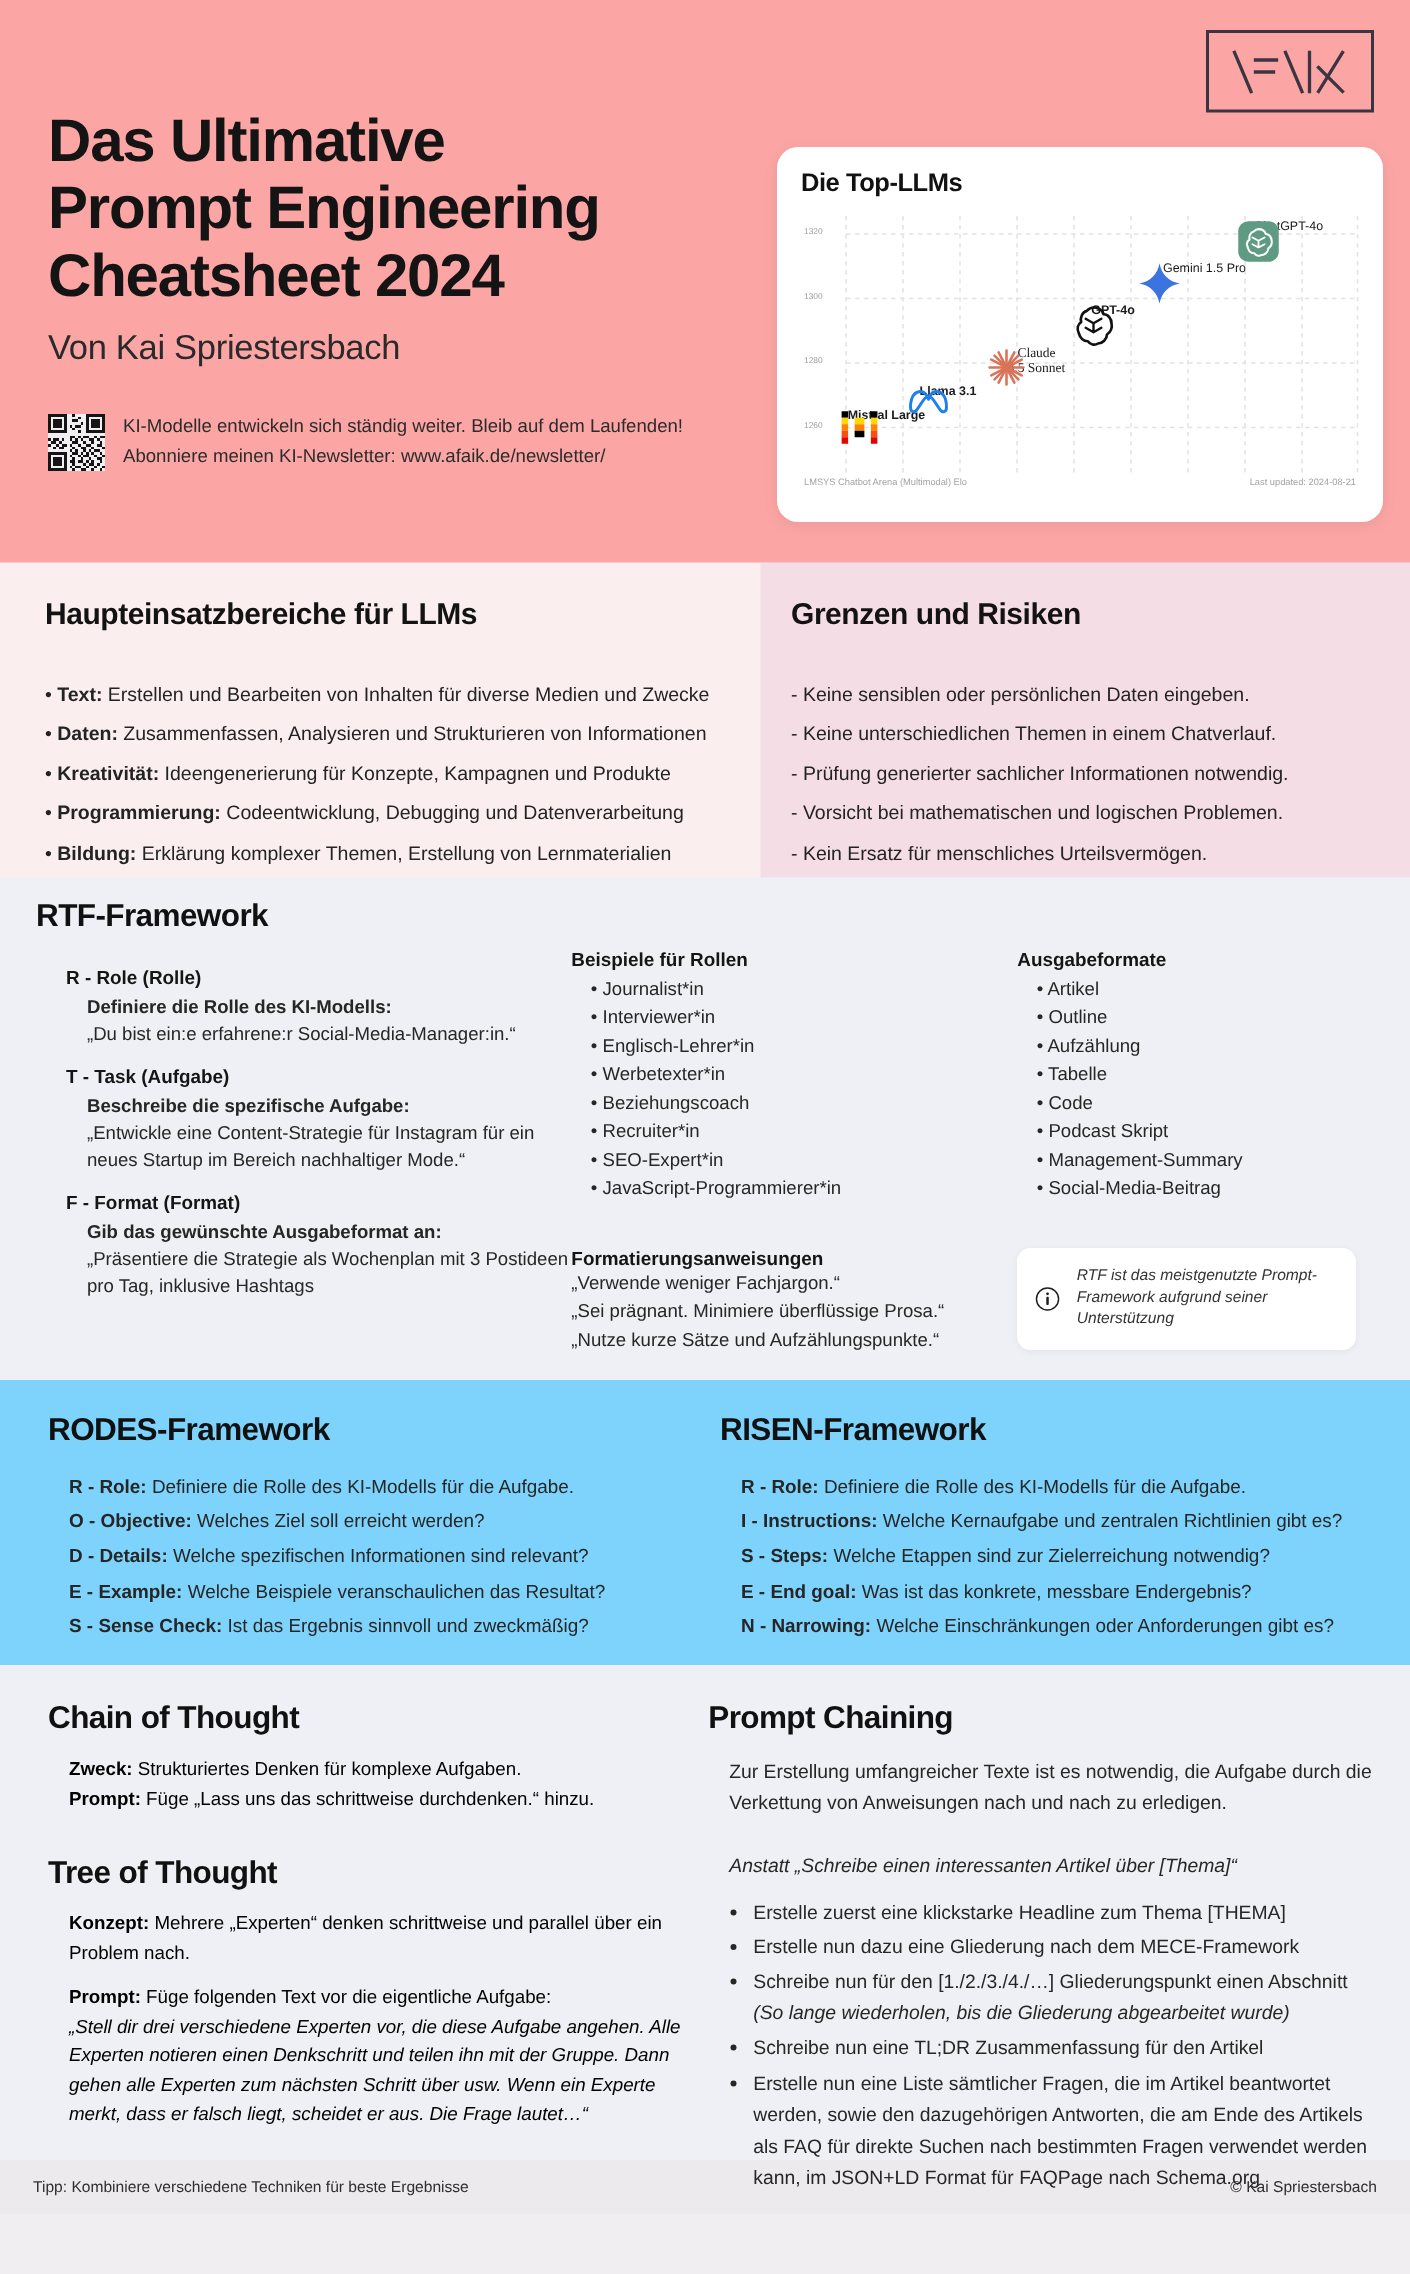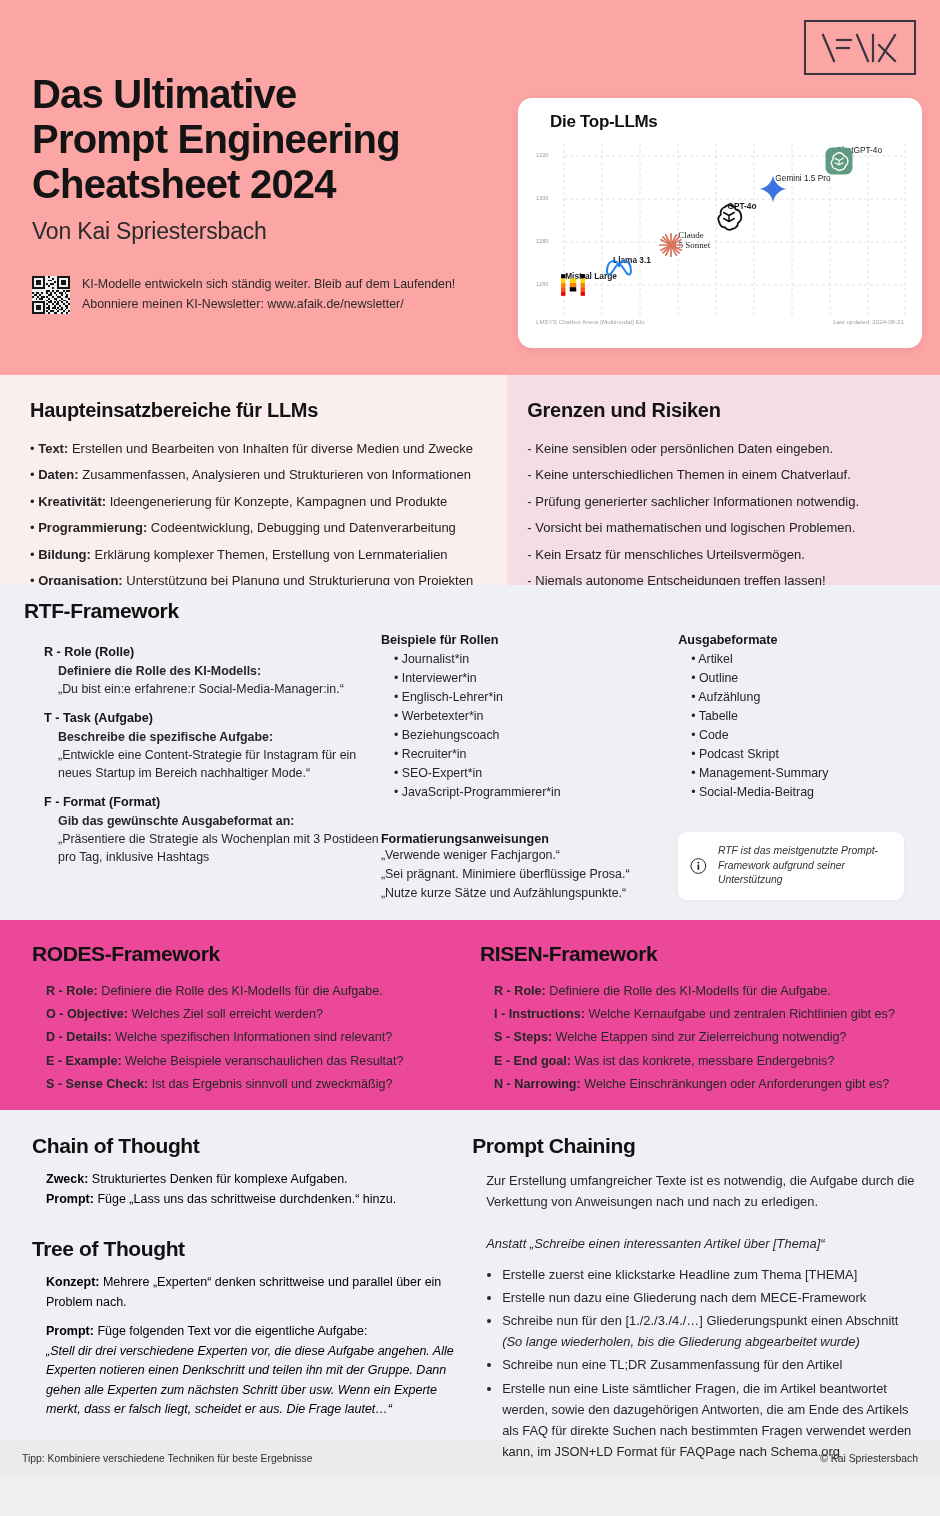--- a/index.html
+++ b/index.html
@@ -45,38 +45,38 @@
   .news-lines { font-size: 12.4px; line-height: 1.55; color: #2b2b2b; }
 
   
   .chart-card {
     position: absolute; top: 98px; right: 18px;
     width: 404px; height: 250px;
     background: #fff; border-radius: 14px;
     box-shadow: 0 2px 10px rgba(0,0,0,.07);
     padding: 14px 16px 8px 16px;
   }
-  .chart-title { font-size: 17px; font-weight: 700; letter-spacing: -0.3px; color: #111; margin-left: 16px; }
+  .chart-title { font-size: 17px; font-weight: 700; letter-spacing: -0.3px; color: #111; }
   .plot { position: relative; width: 372px; height: 172px; margin-top: 12px; }
   .plot svg { position: absolute; inset: 0; }
   .pt { position: absolute; text-align: center; }
   .pt-label { font-size: 8.3px; color: #1b1b1b; white-space: nowrap; line-height: 1.15; }
   .pt-label.serif { font-family: "Liberation Serif", serif; font-size: 9px; }
   .ytick { position: absolute; font-size: 5.6px; color: #9b9b9b; left: 2px; }
   .chart-foot {
     display: flex; justify-content: space-between;
     font-size: 6.2px; color: #a3a3a3; margin-top: 2px; padding: 0 2px;
   }
 
   
   .band2 { display: flex; height: 210px; }
   .usecases { width: 531px; background: #fbeeef; padding: 24px 20px 0 30px; }
   .risks    { width: 453px; background: #f4dde5; padding: 24px 20px 0 20px; }
   .sec-h1 { font-size: 20px; font-weight: 600; letter-spacing: -0.3px; color: #131313; }
-  .uc-list { margin-top: 14px; }
+  .uc-list { margin-top: 28px; }
   .uc-list li, .risk-list li { list-style: none; font-size: 13px; line-height: 2.03; color: #232323; }
   .uc-list li b { font-weight: 700; }
   .bullet-dot::before { content: "• "; }
 
   
   .rtf { background: #eff0f5; padding: 14px 24px 18px 24px; height: 335px; position: relative; }
   .sec-h2 { font-size: 21px; font-weight: 700; letter-spacing: -0.4px; color: #111; }
   .rtf-cols { display: flex; margin-top: 10px; }
   .rtf-c1 { width: 360px; padding-left: 20px; }
   .rtf-c2 { width: 300px; }
@@ -91,21 +91,21 @@
   .fmt-block { margin-top: 30px; }
   .fmt-line { font-size: 12.4px; line-height: 1.55; color: #262626; }
   .info-card {
     margin-top: 30px; background: #fff; border-radius: 9px;
     padding: 12px 12px; display: flex; gap: 11px; align-items: center;
     box-shadow: 0 1px 5px rgba(0,0,0,.05); width: 226px;
   }
   .info-card .txt { font-size: 10.4px; line-height: 1.42; font-style: italic; color: #333; }
 
   
-  .fw { background: #ec4899; padding: 22px 24px 24px 24px; height: 190px; display: flex; }
+  .fw { background: #7dd3fc; padding: 22px 24px 24px 24px; height: 190px; display: flex; }
   .fw-col-l { width: 448px; padding-left: 8px; }
   .fw-col-r { width: 444px; padding-left: 8px; }
   .sec-h3 { font-size: 21px; font-weight: 700; letter-spacing: -0.4px; color: #111; }
   .fw-list { margin-top: 14px; padding-left: 14px; }
   .fw-list li { list-style: none; font-size: 12.6px; line-height: 1.84; color: #262626; }
   .fw-list li b { font-weight: 700; }
 
   
   .th { background: #eff0f5; padding: 24px 24px 0 24px; height: 330px; display: flex; }
   .th-l { width: 452px; padding-left: 8px; }

